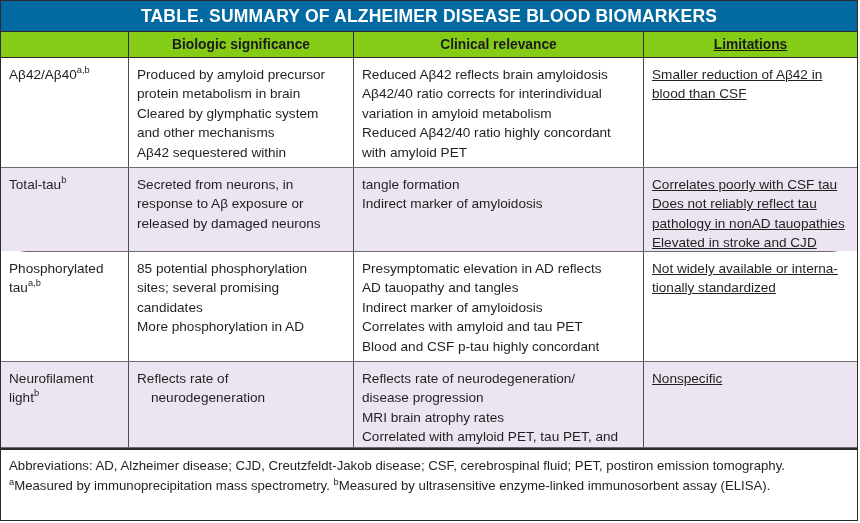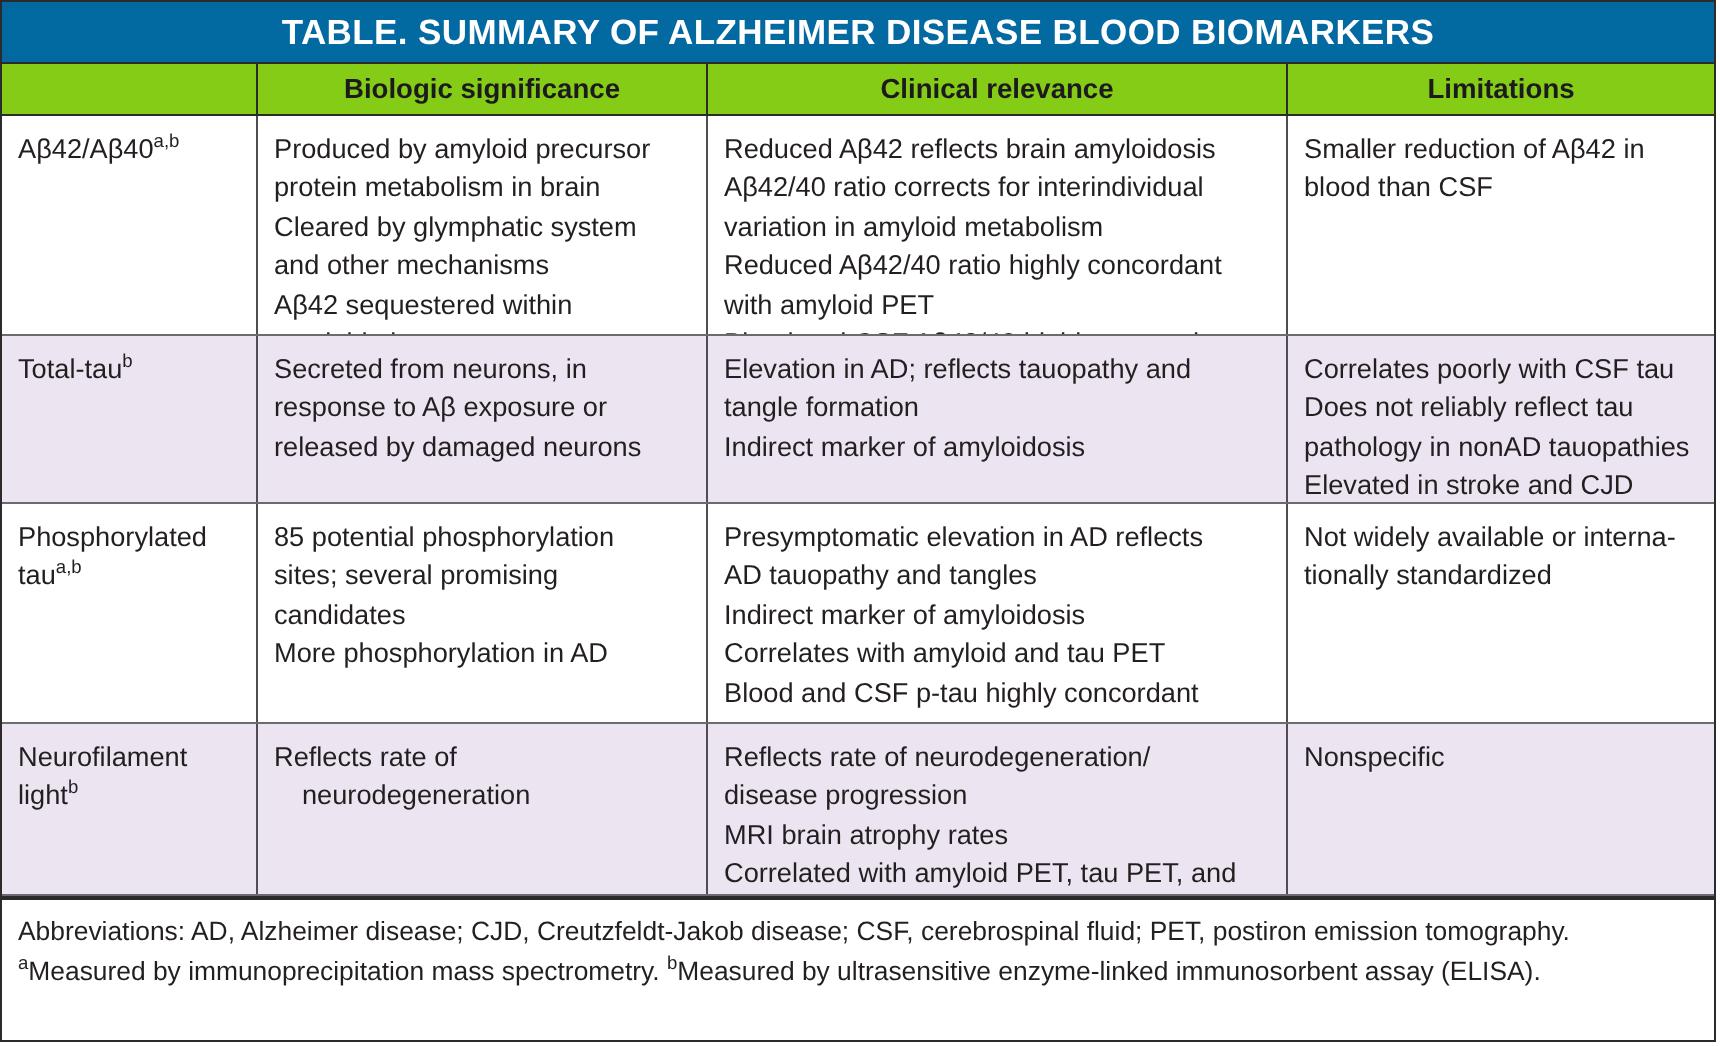--- a/index.html
+++ b/index.html
@@ -52,21 +52,21 @@
     font-size: 13.6px;
     line-height: 19.4px;
     border-right: 1px solid #4e4e52;
     overflow: hidden;
   }
   .cell:last-child { border-right: none; }
 
   .c1 { width: 128px; flex: 0 0 128px; }
   .c2 { width: 225px; flex: 0 0 225px; }
   .c3 { width: 290px; flex: 0 0 290px; }
-  .c4 { width: 215px; flex: 1 1 auto; }
+  .c4 { width: 215px; flex: 1 1 auto; text-decoration: underline; }
 
   
   .colhead-row {
     background: #84cc16;
     height: 26px;
     border-bottom: 1px solid #2b2b2b;
   }
   .colhead-row .cell {
     padding: 0 6px;
     line-height: 25px;
@@ -77,21 +77,21 @@
     border-right: 1px solid #2b2b2b;
   }
   .colhead-row .cell:last-child { border-right: none; }
 
   
   .body-row { border-bottom: 1px solid #6d6a70; }
   .body-row.tint .cell { background: #ece4f1; }
   .body-row.plain .cell { background: #ffffff; }
 
   .r1 { height: 110px; }
-  .r2 { height: 84px; }
+  .r2 { height: 84px; border-radius: 26px; }
   .r3 { height: 110px; }
   .r4 { height: 86px; }
 
   .lines p {
     margin: 0;
   }
   .hang {
     padding-left: 14px;
   }
 
@@ -156,21 +156,20 @@
   <div class="row body-row tint r2">
     <div class="cell c1">
       <span>Total-tau</span><sup>b</sup>
     </div>
     <div class="cell c2 lines">
       <p>Secreted from neurons, in</p>
       <p>response to Aβ exposure or</p>
       <p>released by damaged neurons</p>
     </div>
     <div class="cell c3 lines">
-      <p>Elevation in AD; reflects tauopathy and</p>
       <p>tangle formation</p>
       <p>Indirect marker of amyloidosis</p>
     </div>
     <div class="cell c4 lines">
       <p>Correlates poorly with CSF tau</p>
       <p>Does not reliably reflect tau</p>
       <p>pathology in nonAD tauopathies</p>
       <p>Elevated in stroke and CJD</p>
     </div>
   </div>

